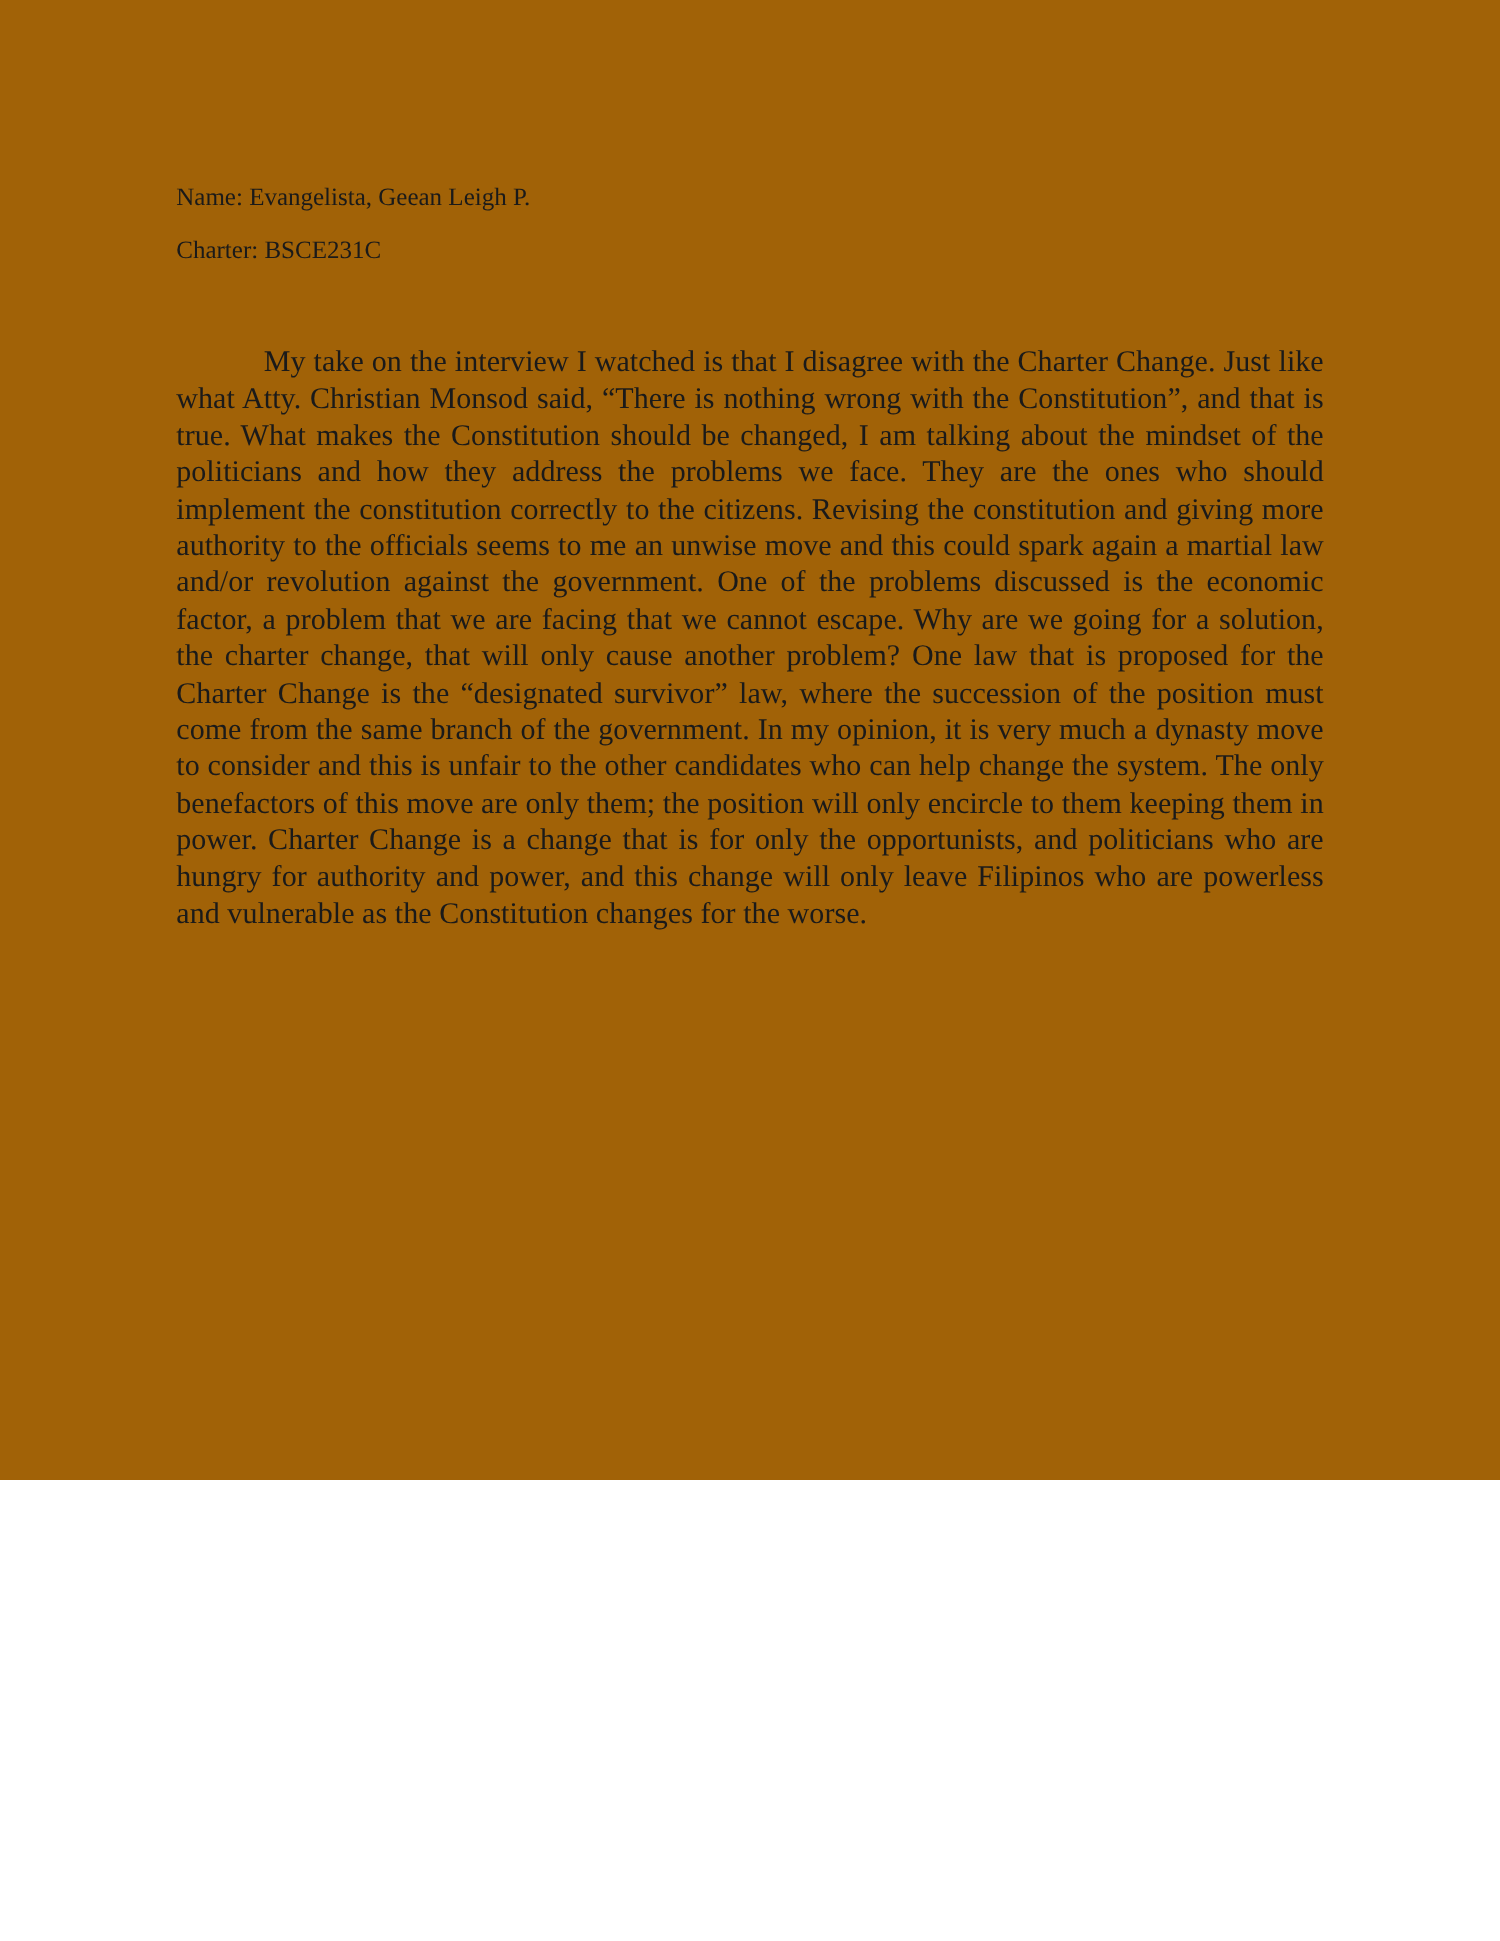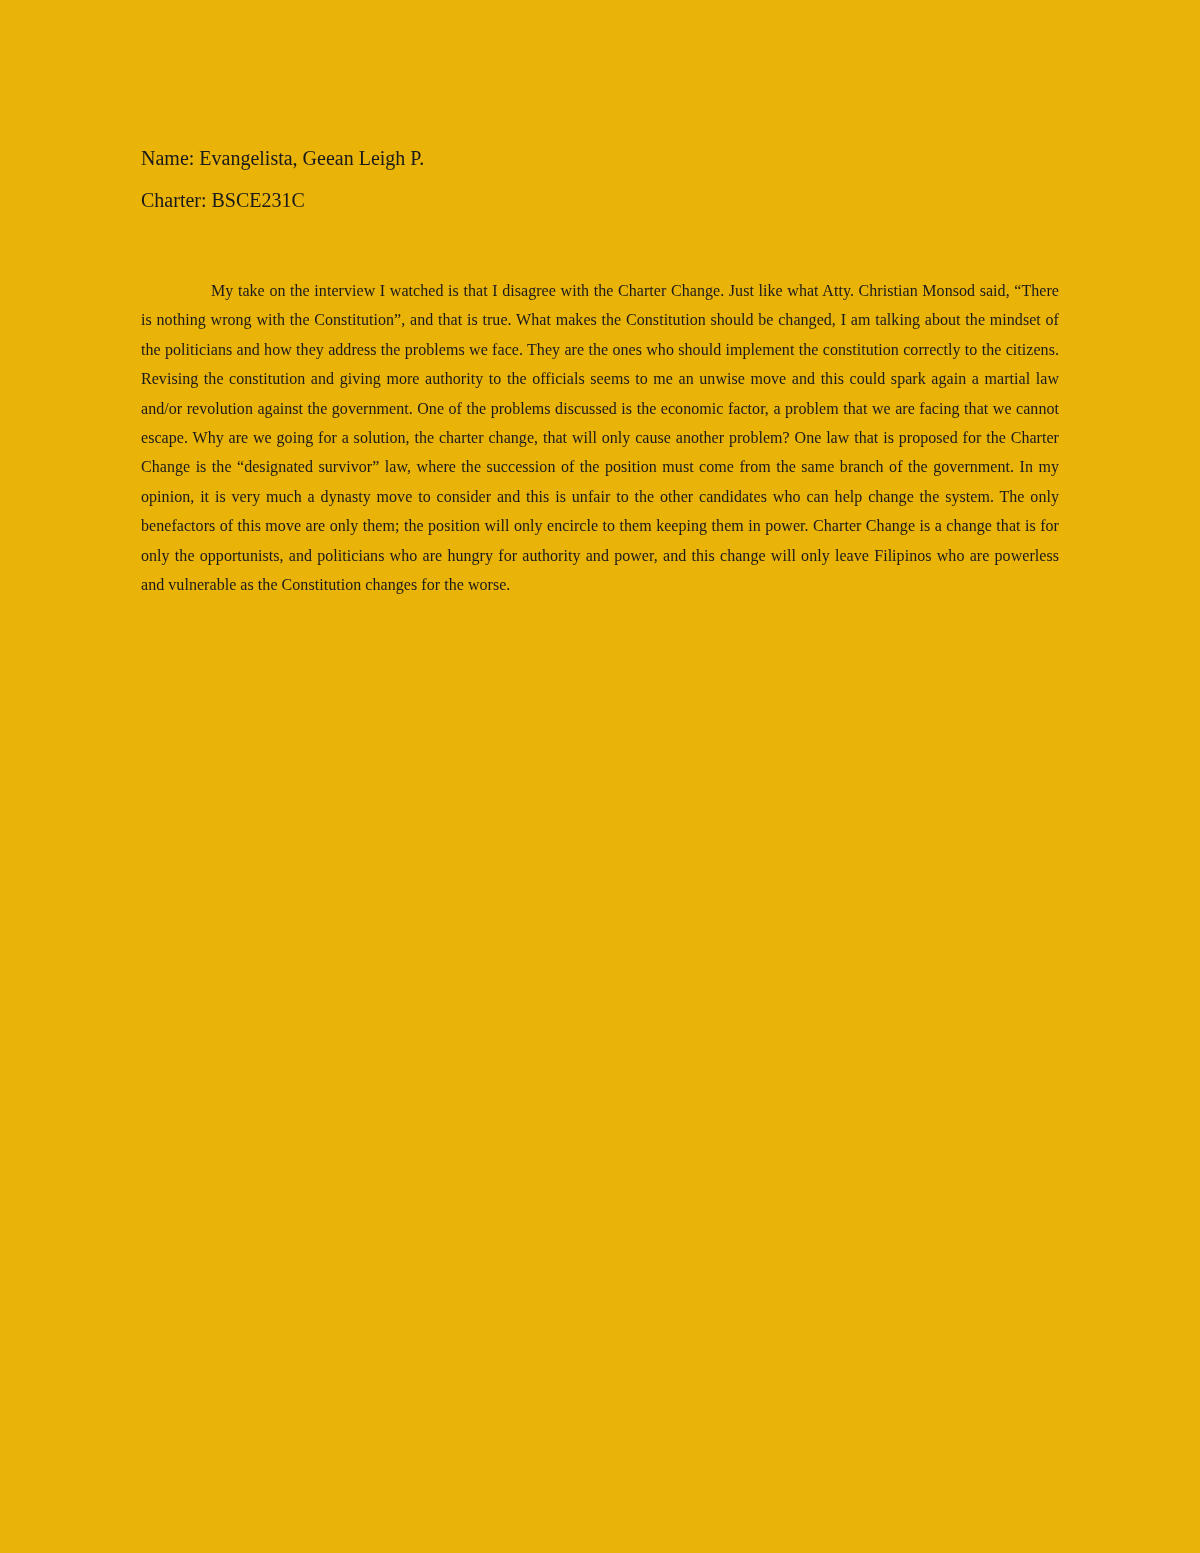--- a/index.html
+++ b/index.html
@@ -12,39 +12,39 @@
       height: 1553px;
       position: relative;
       overflow: hidden;
       font-family: "Liberation Serif", "DejaVu Serif", serif;
       color: #1a1a1a;
     }
     .page {
       position: absolute;
       left: 0; top: 0;
       width: 1200px;
-      height: 1553px;
-      background: #eab308;
+      height: 1184px;
+      background: #a16207;
     }
     .header-line {
       position: absolute;
       left: 141px;
       font-size: 20px;
       line-height: 24px;
       white-space: nowrap;
     }
     #name-line { top: 146px; }
     #section-line { top: 188px; }
     .body-text {
       position: absolute;
       left: 141px;
       top: 276px;
       width: 918px;
       margin: 0;
-      font-size: 16px;
+      font-size: 24px;
       line-height: 29.4px;
       text-align: justify;
       text-indent: 70px;
       letter-spacing: 0.05px;
     }
   </style>
 </head>
 <body>
 
 <div class="page">

